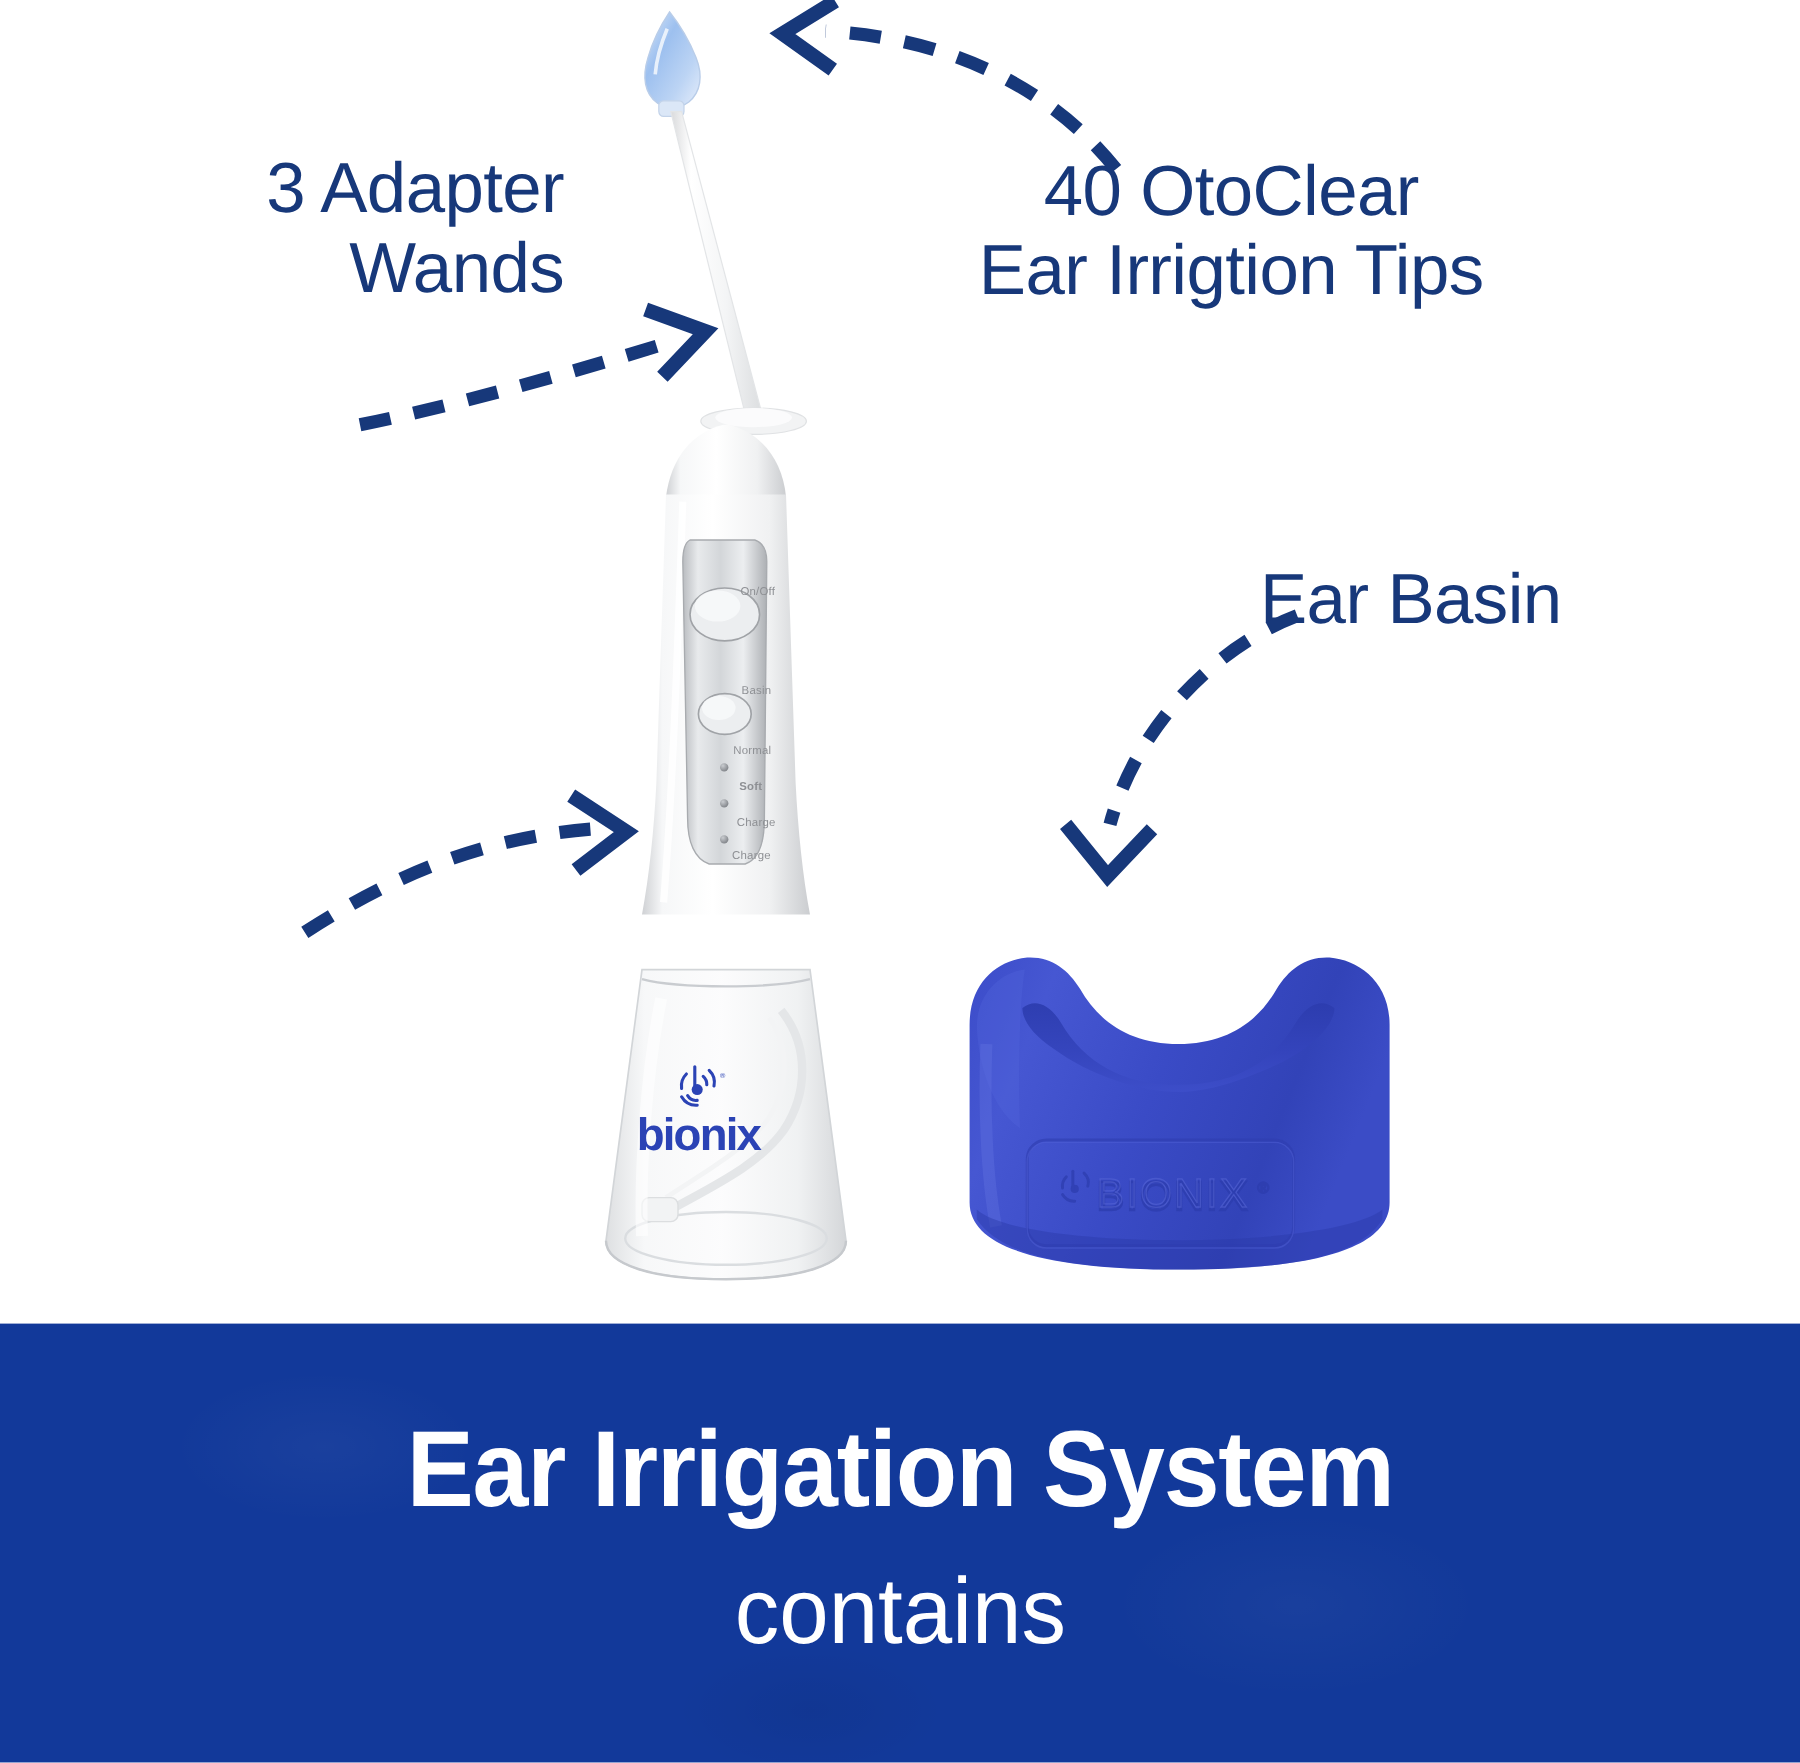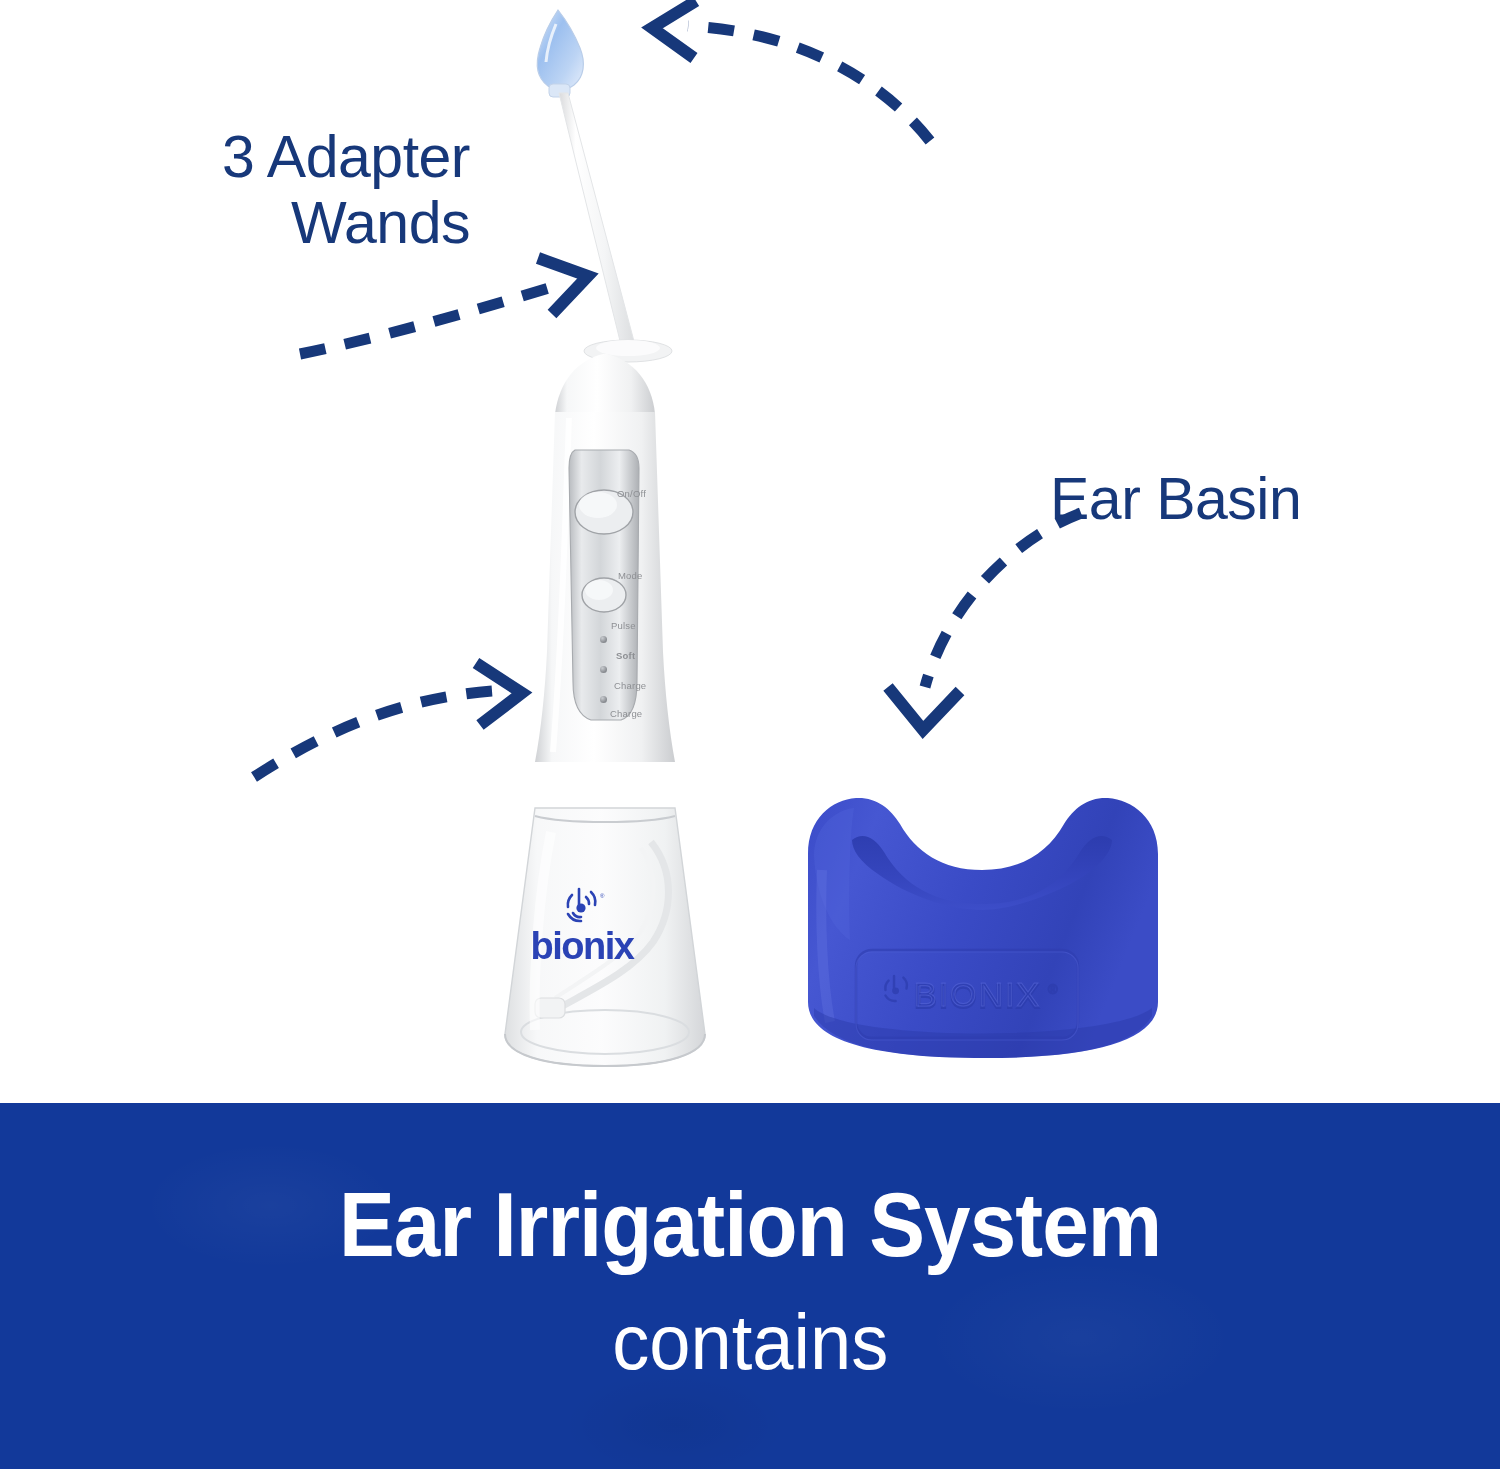--- a/index.html
+++ b/index.html
@@ -177,20 +177,22 @@
   }
 </style>
 </head>
 <body>
 
 <div id="infographic">
 
   <div id="label-adapter-wands" class="callout-label">3 Adapter
 Wands</div>
 
+  <div id="label-otoclear-tips" class="callout-label">40 OtoClear
+Ear Irrigtion Tips</div>
 
   <div id="label-ear-basin" class="callout-label">Ear Basin</div>
 
 
   <svg id="arrow-to-tip" class="arrow-svg" width="330" height="150">
     <path d="M 300 137 C 255 80, 175 28, 58 22" stroke="#17387a" stroke-width="11" fill="none" stroke-dasharray="26 20" stroke-linecap="butt"></path>
     <polyline points="66,-3 22,24 64,54" stroke="#17387a" stroke-width="12" fill="none" stroke-linecap="butt" stroke-linejoin="miter"></polyline>
   </svg>
 
   <svg id="arrow-to-wand" class="arrow-svg" width="330" height="110">
@@ -273,23 +275,23 @@
                L 184 116 C 184 106, 180 100, 174 98 Z" fill="url(#panelGrad)" stroke="#a8abaf" stroke-width="1.1"></path>
 
       <ellipse cx="149" cy="160" rx="29" ry="22" fill="#eceef0" stroke="#a0a3a7" stroke-width="1.4"></ellipse>
       <ellipse cx="143" cy="153" rx="19" ry="13" fill="#f8f9fa" opacity="0.85"></ellipse>
 
       <ellipse cx="149" cy="243" rx="22" ry="17" fill="#eceef0" stroke="#a0a3a7" stroke-width="1.4"></ellipse>
       <ellipse cx="144" cy="238" rx="14" ry="10" fill="#f8f9fa" opacity="0.85"></ellipse>
     </svg>
 
     <div class="panel-text" style="left:138px; top:488px;">On/Off</div>
-    <div class="panel-text" style="left:139px; top:570px;">Mode</div>
-
-    <div class="panel-text" style="left:132px; top:620px;">Pulse</div>
+    <div class="panel-text" style="left:139px; top:570px;">Basin</div>
+
+    <div class="panel-text" style="left:132px; top:620px;">Normal</div>
     <div class="led-dot" style="left:145px; top:636px;"></div>
 
     <div class="panel-text" style="left:137px; top:650px;font-weight:bold;">Soft</div>
     <div class="led-dot" style="left:145px; top:666px;"></div>
 
     <div class="panel-text" style="left:135px; top:680px;">Charge</div>
     <div class="led-dot" style="left:145px; top:696px;"></div>
 
     <div class="panel-text" style="left:131px; top:708px;">Charge</div>
 

